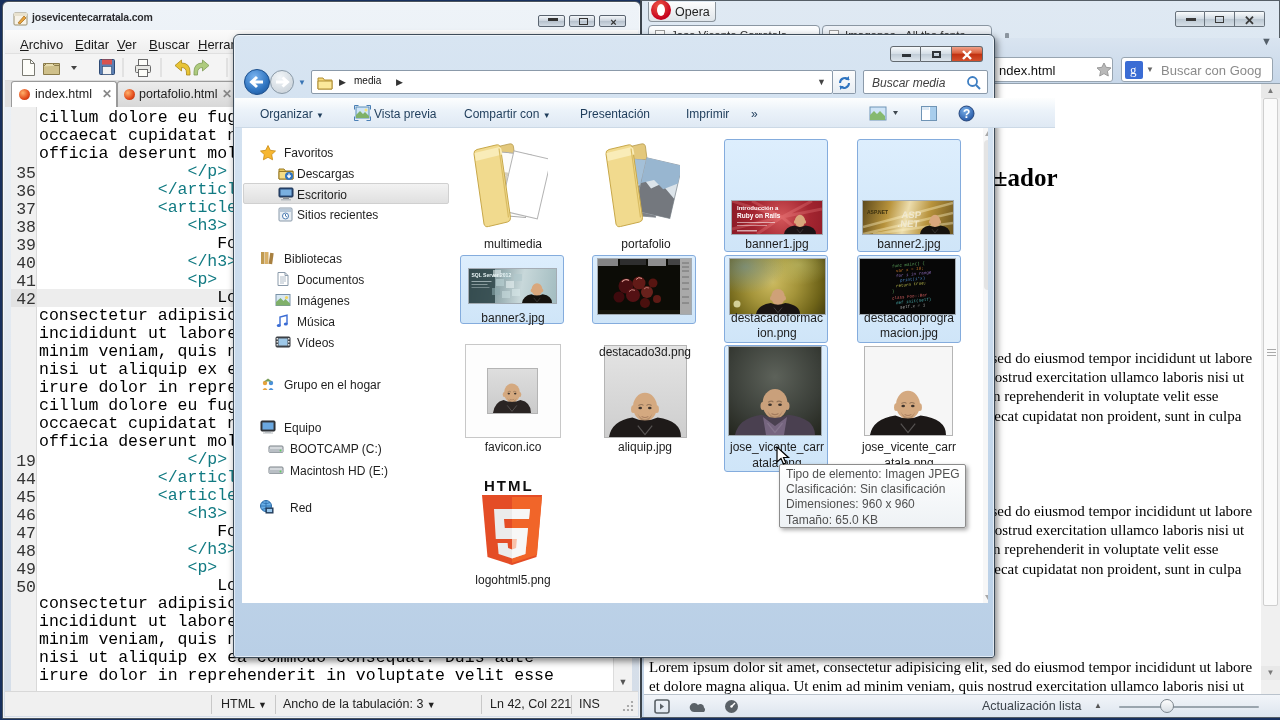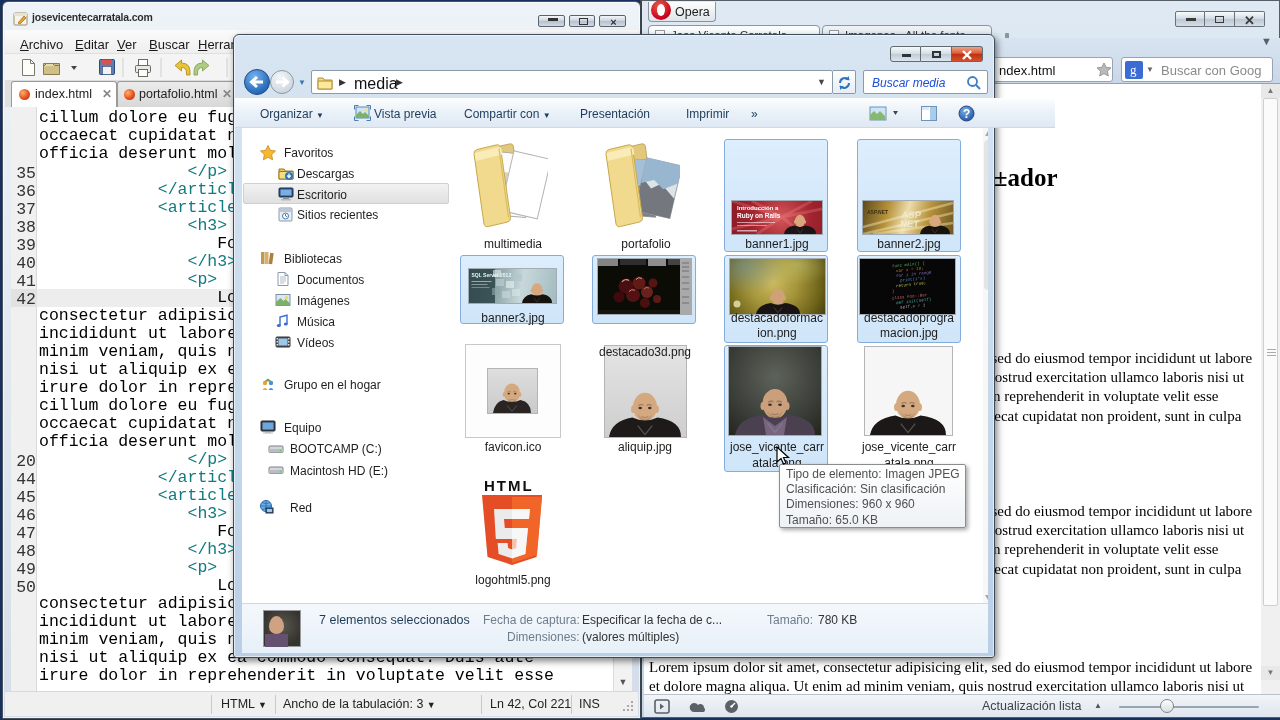--- a/index.html
+++ b/index.html
@@ -148,21 +148,21 @@
     </div>
   <div id="gd-nums">
       <div class="gnum" style="left:8px;top:163px;">35</div>
       <div class="gnum" style="left:8px;top:181px;">36</div>
       <div class="gnum" style="left:8px;top:199px;">37</div>
       <div class="gnum" style="left:8px;top:217px;">38</div>
       <div class="gnum" style="left:8px;top:235px;">39</div>
       <div class="gnum" style="left:8px;top:253px;">40</div>
       <div class="gnum" style="left:8px;top:271px;">41</div>
       <div class="gnum" style="left:8px;top:289px;">42</div>
-      <div class="gnum" style="left:8px;top:451px;">20</div>
+      <div class="gnum" style="left:8px;top:451px;">19</div>
       <div class="gnum" style="left:8px;top:469px;">44</div>
       <div class="gnum" style="left:8px;top:487px;">45</div>
       <div class="gnum" style="left:8px;top:505px;">46</div>
       <div class="gnum" style="left:8px;top:523px;">47</div>
       <div class="gnum" style="left:8px;top:541px;">48</div>
       <div class="gnum" style="left:8px;top:559px;">49</div>
       <div class="gnum" style="left:8px;top:577px;">50</div>
     </div>
   <div id="gd-vsb">
       <div class="arr" style="top:2px;">▲</div>
@@ -315,34 +315,34 @@
       <path d="M20 14 H10 M14 9 l-5.5 5 5.5 5" stroke="#fff" stroke-width="3" fill="none"></path>
       <path d="M33 14 H44 M39.5 9.5 l5 4.5 -5 4.5" stroke="#fff" stroke-width="3" fill="none"></path>
     </svg>
     <span style="position:absolute;left:64px;top:8px;font-size:8px;color:#3874b4;">▼</span>
     <div id="ex-afield">
       <svg style="position:absolute;left:5px;top:4px;" width="16" height="15" viewBox="0 0 16 15">
           <path d="M1 3 h5 l1.5 2 H15 v9 H1z" fill="#f7d978" stroke="#b08e35"></path>
           <path d="M1 6 h14 v8 H1z" fill="#fbe89a" stroke="#b08e35"></path>
         </svg>
       <span style="position:absolute;left:27px;top:6px;font-size:9px;color:#333;">▶</span>
-      <span style="position:absolute;left:42px;top:4px;font-size:16px;color:#111;">media</span>
+      <span style="position:absolute;left:42px;top:4px;font-size:10px;color:#111;">media</span>
       <span style="position:absolute;left:84px;top:6px;font-size:9px;color:#333;">▶</span>
       <span style="position:absolute;left:505px;top:6px;font-size:9px;color:#444;">▼</span>
     </div>
     <div id="ex-refresh">
         <svg style="position:absolute;left:3px;top:4px;" width="17" height="16" viewBox="0 0 17 16">
           <path d="M4 8 a5 5 0 0 1 9-3" fill="none" stroke="#2f74c0" stroke-width="2"></path>
           <path d="M13 1 v4 h-4z" fill="#2f74c0"></path>
           <path d="M13 8 a5 5 0 0 1 -9 3" fill="none" stroke="#2f74c0" stroke-width="2"></path>
           <path d="M4 15 v-4 h4z" fill="#2f74c0"></path>
         </svg>
       </div>
     <div id="ex-sfield">
-        <span style="position:absolute;left:8px;top:5px;font-style:italic;color:#1d4ed8;font-size:12px;">Buscar media</span>
+        <span style="position:absolute;left:8px;top:5px;font-style:italic;color:#404040;font-size:12px;">Buscar media</span>
       <svg style="position:absolute;left:102px;top:4px;" width="16" height="16" viewBox="0 0 16 16">
           <circle cx="6.5" cy="6.5" r="4.5" fill="none" stroke="#3d7ec2" stroke-width="1.8"></circle>
           <path d="M10 10 L14 14" stroke="#3d7ec2" stroke-width="2"></path>
         </svg>
     </div>
   </div>
   <div id="ex-cmd">
     <span class="it" style="left:25px;">Organizar <span style="font-size:8px;">▼</span></span>
     <svg style="position:absolute;left:119px;top:7px;" width="17" height="16" viewBox="0 0 17 16">
         <rect x="2" y="2" width="13" height="11" fill="#cfe4f7" stroke="#5b8db8"></rect>
@@ -693,30 +693,18 @@
       <div class="flabel" style="left:465px;top:327.5px;width:140px;">atala.png</div>
       <div class="flabel" style="left:597px;top:312px;width:140px;">jose_vicente_carr</div>
       <div class="flabel" style="left:597px;top:327.5px;width:140px;">atala.png</div>
       <div class="flabel" style="left:201px;top:444.5px;width:140px;">logohtml5.png</div>
       <div style="position:absolute;left:741px;top:0;width:11px;height:475px;background:#f7f7f7;">
         <div style="position:absolute;left:2px;top:3px;width:0;height:0;border-left:3.5px solid transparent;border-right:3.5px solid transparent;border-bottom:5px solid #a8a8a8;"></div>
         <div style="position:absolute;left:1px;top:12px;width:9px;height:150px;background:#e4e4e4;border-radius:4px;"></div>
         <div style="position:absolute;left:2px;bottom:3px;width:0;height:0;border-left:3.5px solid transparent;border-right:3.5px solid transparent;border-top:5px solid #a8a8a8;"></div>
       </div>
     </div>
-  <div id="ex-status">
-    <div style="position:absolute;left:21px;top:6px;width:38px;height:37px;background:radial-gradient(circle at 50% 42%,#5a5750,#35332e 75%);border:1px solid #999;"></div>
-    <div style="position:absolute;left:27px;top:12px;width:15px;height:18px;border-radius:50% 50% 50% 50%/60% 60% 40% 40%;background:#cfa284;"></div>
-    <div style="position:absolute;left:23px;top:30px;width:23px;height:13px;background:#655070;"></div>
-    <span style="position:absolute;left:77px;top:9px;font-size:12.5px;color:#1d3b57;">7 elementos seleccionados</span>
-    <span style="position:absolute;left:241px;top:9px;color:#6d7d8c;">Fecha de captura:</span>
-      <span style="position:absolute;left:340px;top:9px;color:#333;">Especificar la fecha de c...</span>
-    <span style="position:absolute;left:265px;top:26px;color:#6d7d8c;">Dimensiones:</span>
-      <span style="position:absolute;left:340px;top:26px;color:#333;">(valores múltiples)</span>
-    <span style="position:absolute;left:525px;top:9px;color:#6d7d8c;">Tamaño:</span>
-      <span style="position:absolute;left:576px;top:9px;color:#333;">780 KB</span>
-  </div>
 </div>
 
 <div id="tooltip">Tipo de elemento: Imagen JPEG<br>Clasificación: Sin clasificación<br>Dimensiones: 960 x 960<br>Tamaño: 65.0 KB</div>
 <svg id="cursor" width="20" height="22" viewBox="0 0 20 22">
     <path d="M3 1 L3 16 L7 12.5 L9.5 18 L12 17 L9.5 11.5 L14.5 11.5 Z" fill="#fff" stroke="#000" stroke-width="1.2"></path>
   </svg>
 
 </body></html>

